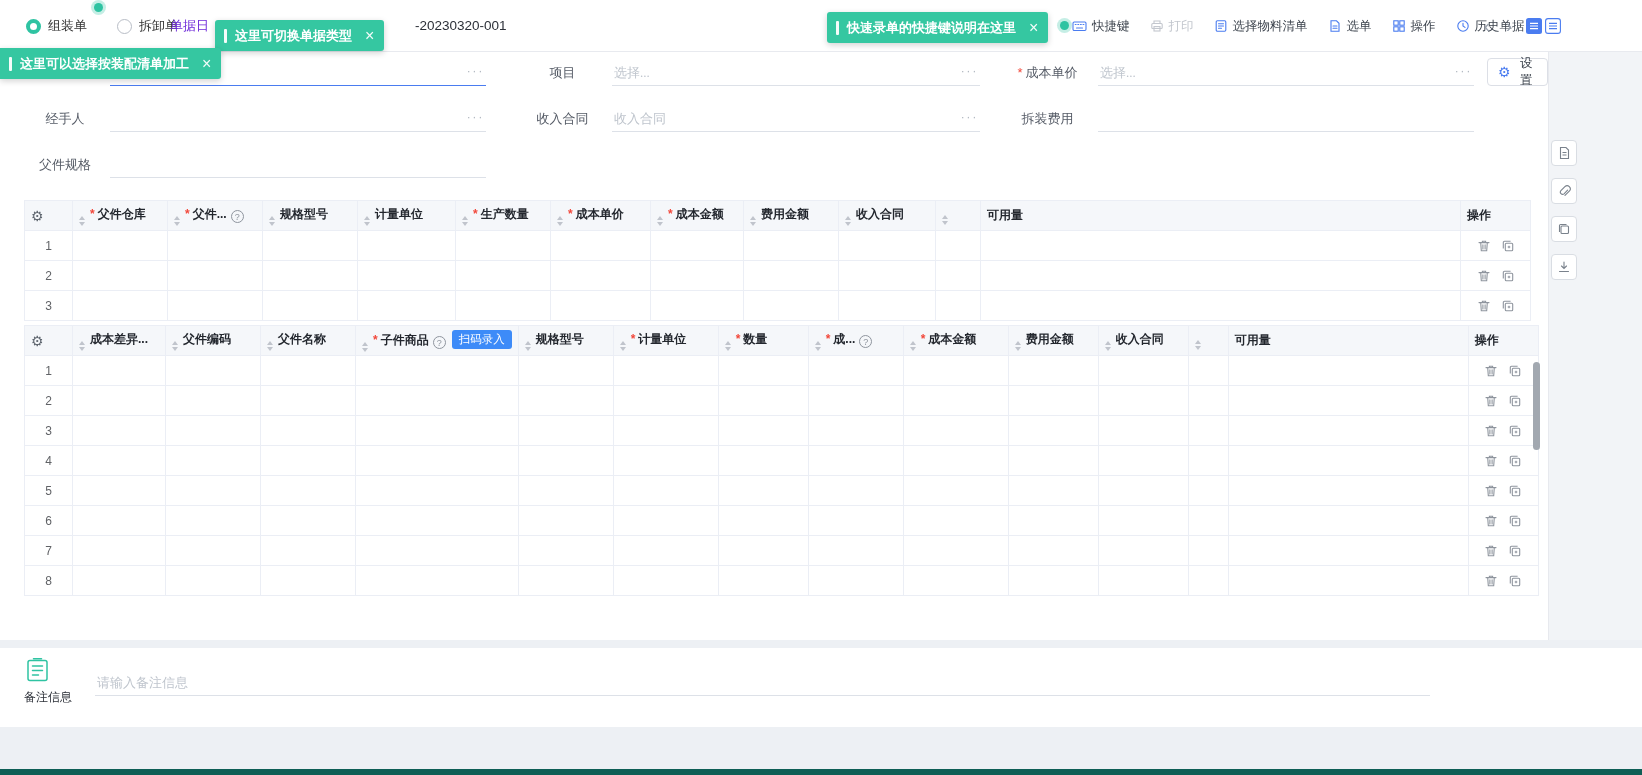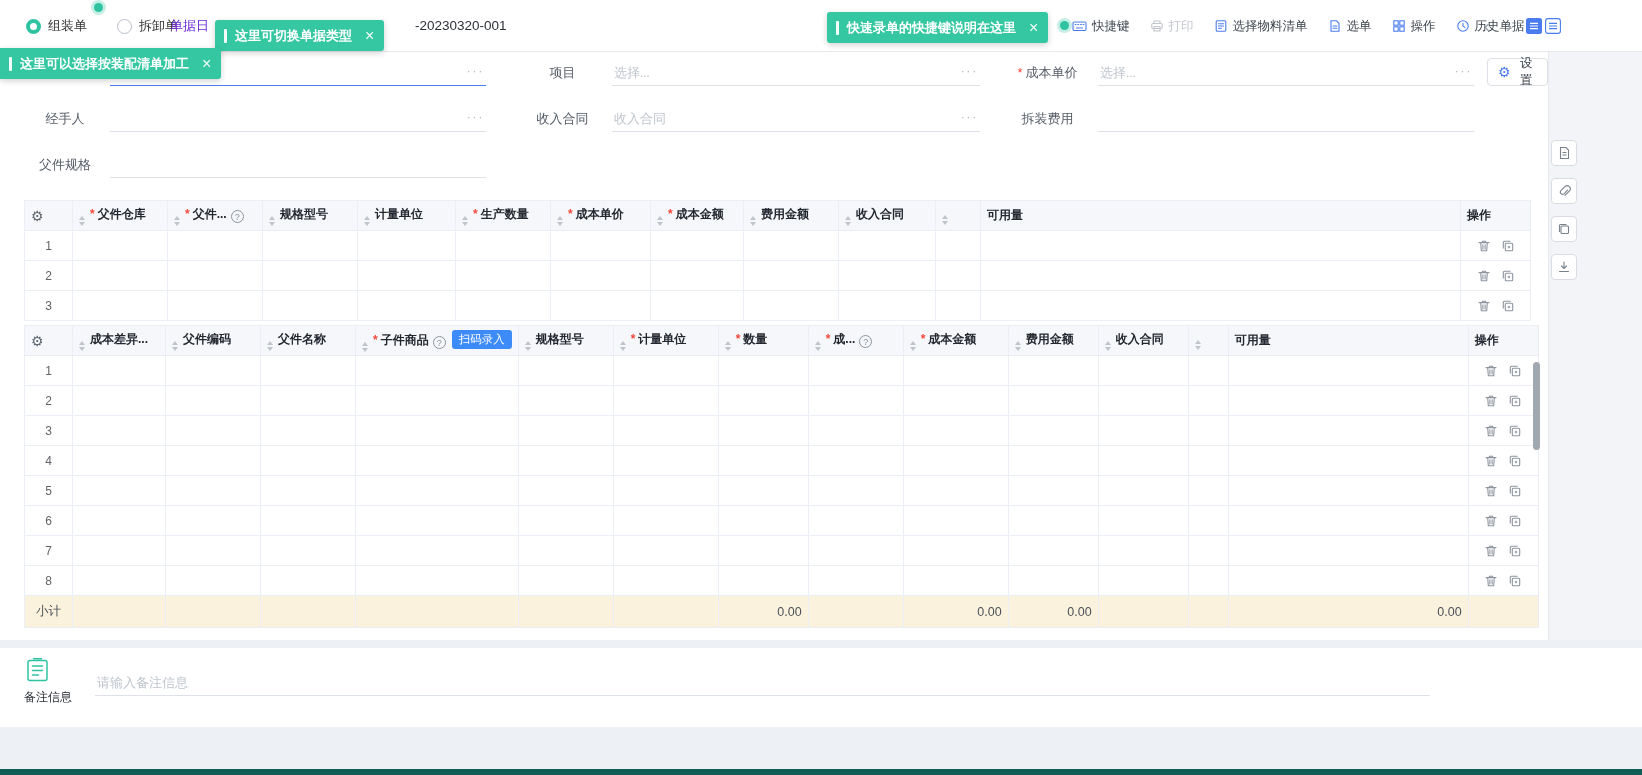--- a/index.html
+++ b/index.html
@@ -577,37 +577,20 @@
             <td></td>
             <td></td>
             <td class="opcell"><svg width="14" height="14" viewBox="0 0 14 14" fill="none" stroke="#8f959e" stroke-width="1.1" stroke-linecap="round">
                 <path d="M2 3.6h10M5.4 3.6V2.3h3.2v1.3M3.7 3.6l.6 8.1h5.4l.6-8.1M5.9 5.7v4.2M8.1 5.7v4.2"></path>
               </svg><svg width="14" height="14" viewBox="0 0 14 14" fill="none" stroke="#8f959e" stroke-width="1.1">
                 <path d="M9.6 2.3H3.5c-.7 0-1.2.5-1.2 1.2v6.1"></path>
                 <rect x="4.3" y="4.3" width="7.4" height="7.4" rx="1"></rect>
                 <path d="M8 6.7v2.6M6.7 8h2.6"></path>
               </svg></td>
           </tr>
-          <tr class="subtotal">
-            <td class="rownum">小计</td>
-            <td></td>
-            <td></td>
-            <td></td>
-            <td></td>
-            <td></td>
-            <td></td>
-            <td class="num">0.00</td>
-            <td></td>
-            <td class="num">0.00</td>
-            <td class="num">0.00</td>
-            <td></td>
-            <td></td>
-            <td class="num">0.00</td>
-            <td></td>
-          </tr>
         </tbody>
       </table>
     </div>
   <div class="vscroll"></div>
 </div>
 
 <div class="right-rail"></div>
 
 <div class="side-tools">
   <div class="stool">

